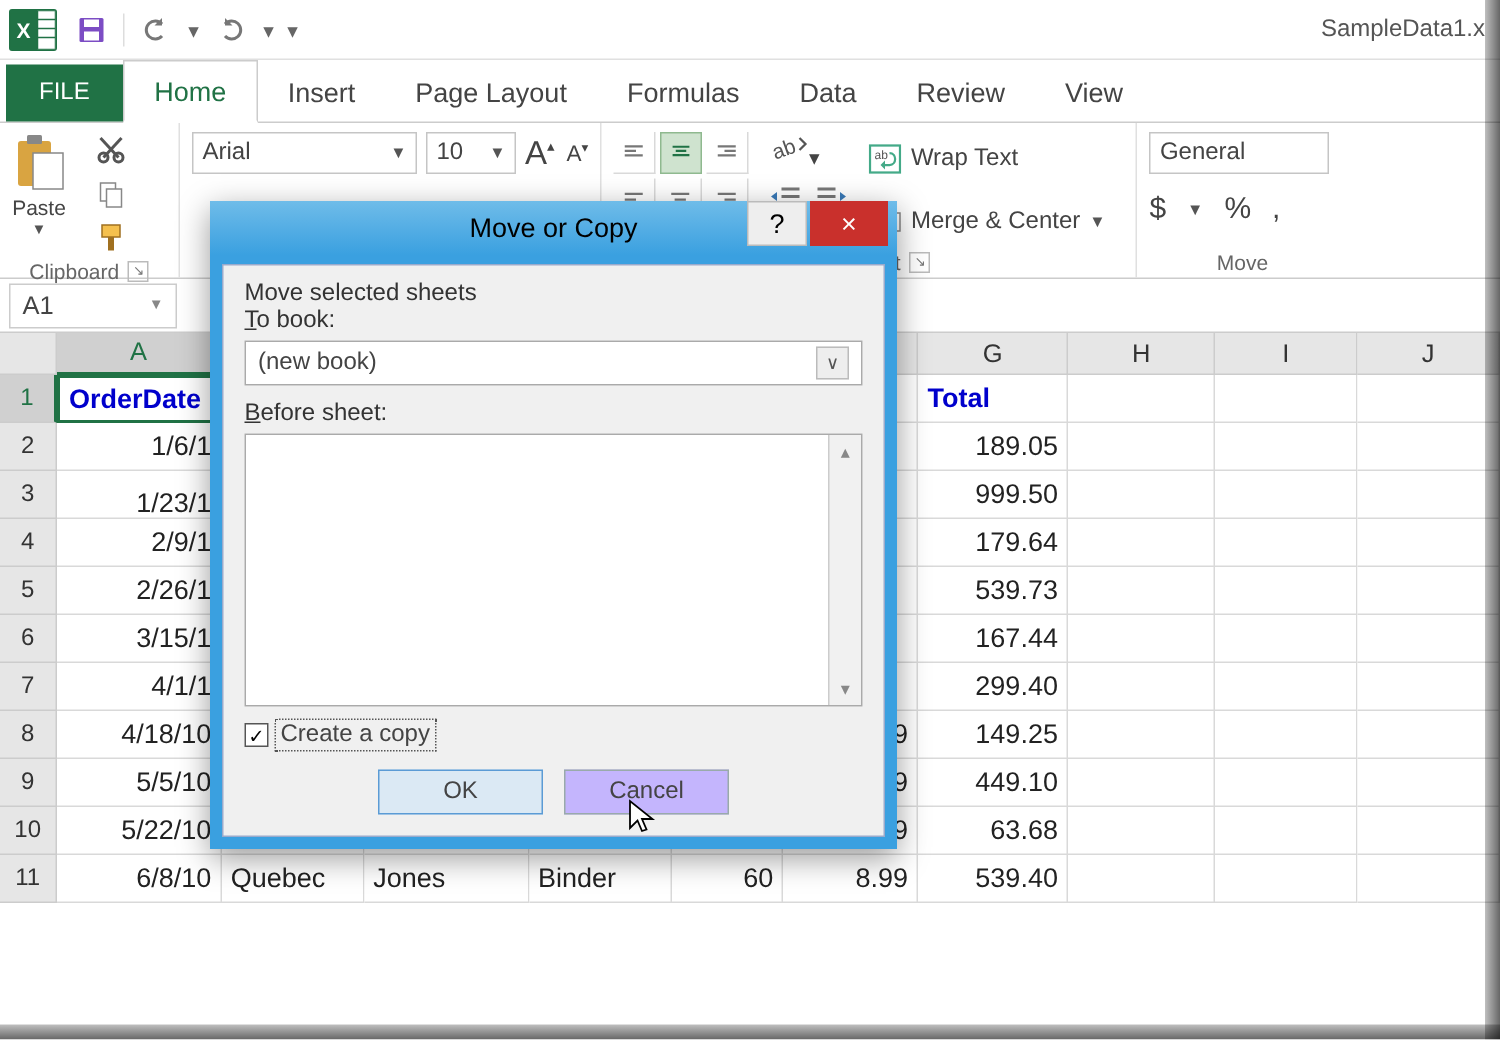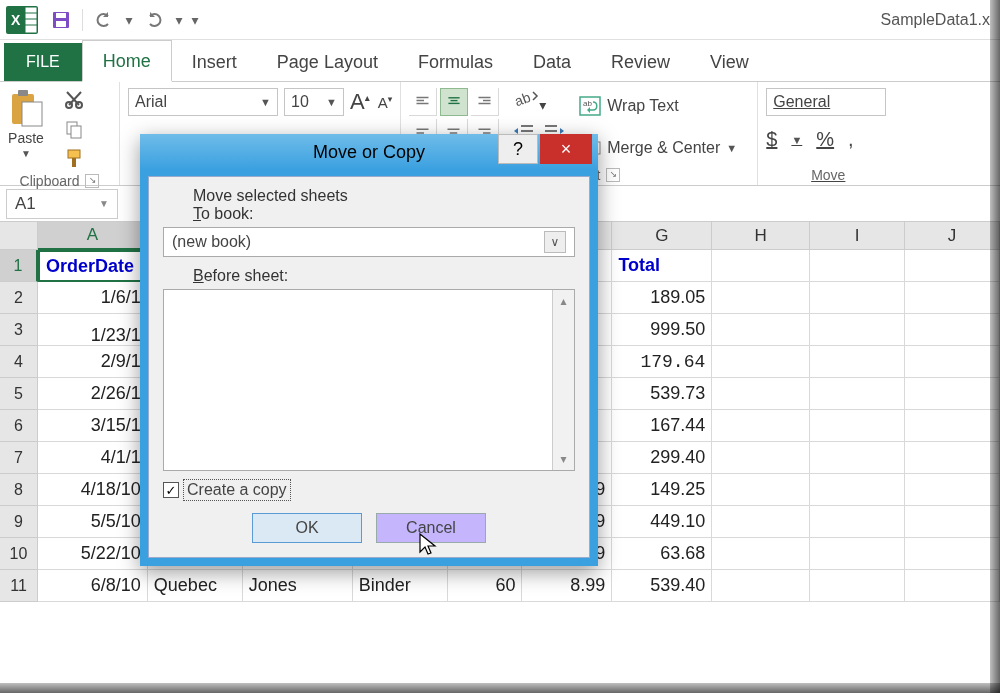--- a/index.html
+++ b/index.html
@@ -74,21 +74,21 @@
   .cell.sel { border:2px solid #207245; }
   .cA{width:110px}.cB{width:95px}.cC{width:110px}.cD{width:95px}.cE{width:75px}.cF{width:90px}.cG{width:100px}.cH{width:98px}.cI{width:95px}.cJ{width:95px}
   .num{ justify-content:flex-end; }
 
   
   .dialog-back { position:absolute; left:140px; top:134px; width:458px; height:432px; background:#3aa0e0; box-shadow:0 6px 20px rgba(0,0,0,0.4); }
   .dlg-title { height:36px; display:flex; align-items:center; justify-content:center; color:#000; font-size:18px; position:relative; background:linear-gradient(#6fbce9,#3aa0e0);}
   .dlg-help { position:absolute; right:60px; top:0; width:40px; height:30px; background:#eee; display:flex; align-items:center; justify-content:center; font-size:18px; border:1px solid #bbb;}
   .dlg-close { position:absolute; right:6px; top:0; width:52px; height:30px; background:#c9302c; color:#fff; display:flex; align-items:center; justify-content:center; font-size:18px;}
   .dlg-body { position:absolute; left:8px; top:42px; right:8px; bottom:8px; background:#f0f0f0; border:1px solid #9ac; padding:10px 14px; display:flex; flex-direction:column; }
-  .dlg-body label { font-size:16px; color:#333;margin-left:30px; }
+  .dlg-body label { font-size:16px; color:#333; }
   .combo { height:30px; border:1px solid #aaa; background:#fff; display:flex; align-items:center; padding:0 8px; font-size:16px; margin:4px 0 10px 0;}
   .combo .dd { margin-left:auto; width:22px; height:22px; border:1px solid #bbb; display:flex; align-items:center; justify-content:center; font-size:12px; color:#555; background:#eee;}
   .listbox { flex:1; border:1px solid #aaa; background:#fff; position:relative; margin:4px 0 10px 0;}
   .listbox .sb { position:absolute; right:0; top:0; bottom:0; width:22px; background:#f1f1f1; border-left:1px solid #ccc; display:flex; flex-direction:column; justify-content:space-between; align-items:center; color:#888; font-size:12px; padding:4px 0;}
   .chk-row { display:flex; align-items:center; gap:6px; font-size:16px; padding-bottom:14px;}
   .chk { width:16px; height:16px; border:1px solid #555; background:#fff; display:flex; align-items:center; justify-content:center; font-size:13px;}
   .chk .mark{ color:#000; }
   .dotted { outline:1px dotted #555; outline-offset:1px; padding:0 2px;}
   .btn-row { display:flex; gap:14px; justify-content:center; padding-bottom:4px;}
   .dlg-btn { width:110px; height:30px; border:1px solid #9aa; background:#c4b5fd; font-size:16px; display:flex; align-items:center; justify-content:center;}
@@ -289,21 +289,21 @@
             <span style="font-size:11px;color:#555">▼</span>
           </div>
       </div>
     </div>
     <div class="rgroup-label">
         <span>Alignment</span>
         <span class="dlaunch">↘</span>
       </div>
   </div>
 
-  <div class="rgroup" style="min-width:140px; border-right:none;text-decoration:underline;">
+  <div class="rgroup" style="min-width:140px; border-right:none;">
     <div class="rgroup-body" style="flex-direction:column; gap:4px;">
       <div class="num-format">
           <span>General</span>
         </div>
       <div class="num-row2">
         <span>$</span>
           <span style="font-size:11px;color:#555">▼</span>
         <span>%</span>
         <span>,</span>
       </div>
@@ -377,21 +377,21 @@
         <div class="cell cJ"></div>
       </div>
       <div class="row">
         <div class="rowhdr">4</div>
         <div class="cell cA num" style="justify-content: flex-end;">2/9/1</div>
         <div class="cell cB"></div>
         <div class="cell cC"></div>
         <div class="cell cD"></div>
         <div class="cell cE num" style="justify-content: flex-end;"></div>
         <div class="cell cF num" style="justify-content: flex-end;"></div>
-        <div class="cell cG num" style="justify-content: flex-end; font-family: Liberation Mono, monospace;">179.64</div>
+        <div class="cell cG num" style="justify-content: flex-end;">179.64</div>
         <div class="cell cH"></div>
         <div class="cell cI"></div>
         <div class="cell cJ"></div>
       </div>
       <div class="row">
         <div class="rowhdr">5</div>
         <div class="cell cA num" style="justify-content: flex-end;">2/26/1</div>
         <div class="cell cB"></div>
         <div class="cell cC"></div>
         <div class="cell cD"></div>

